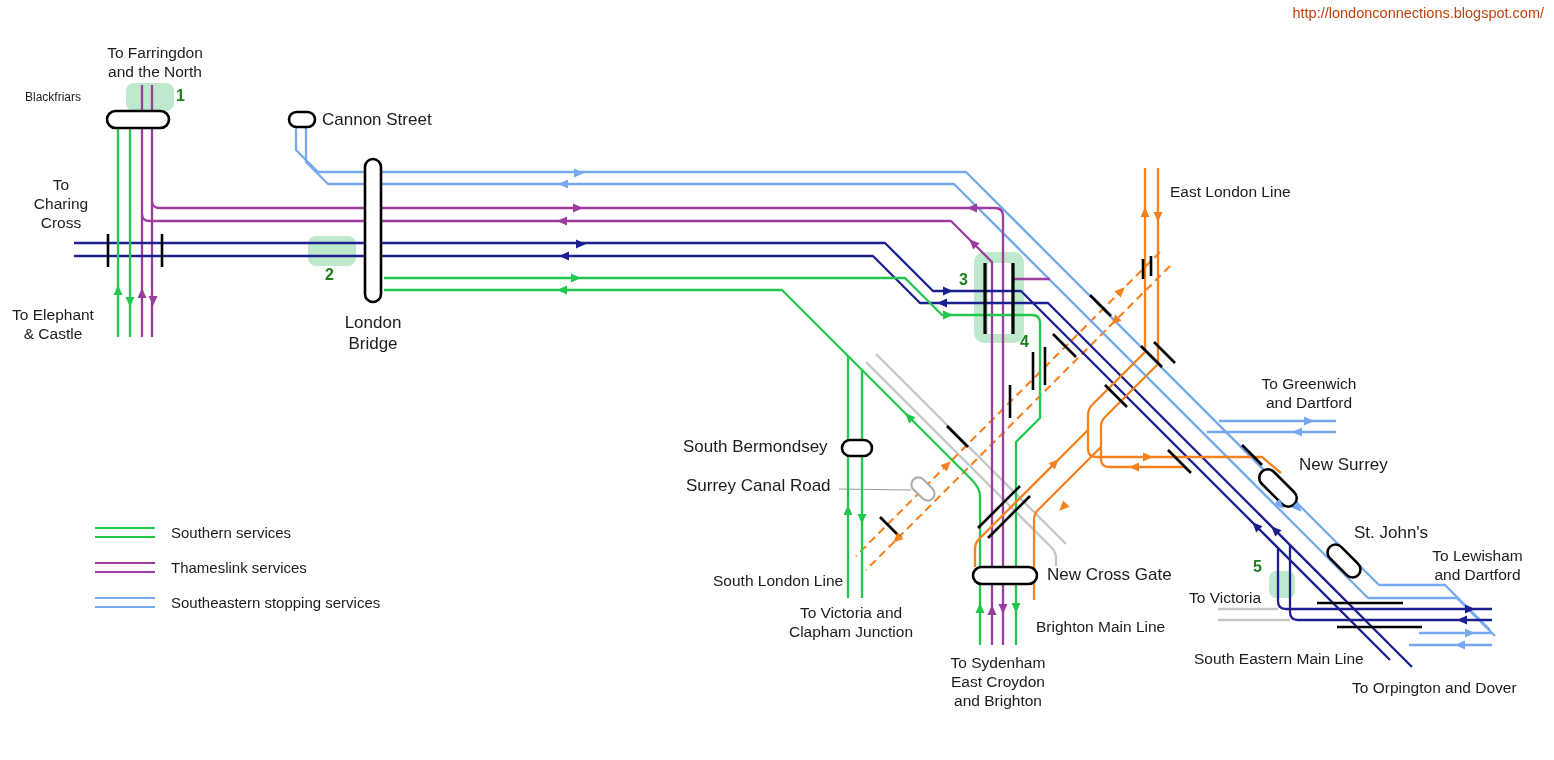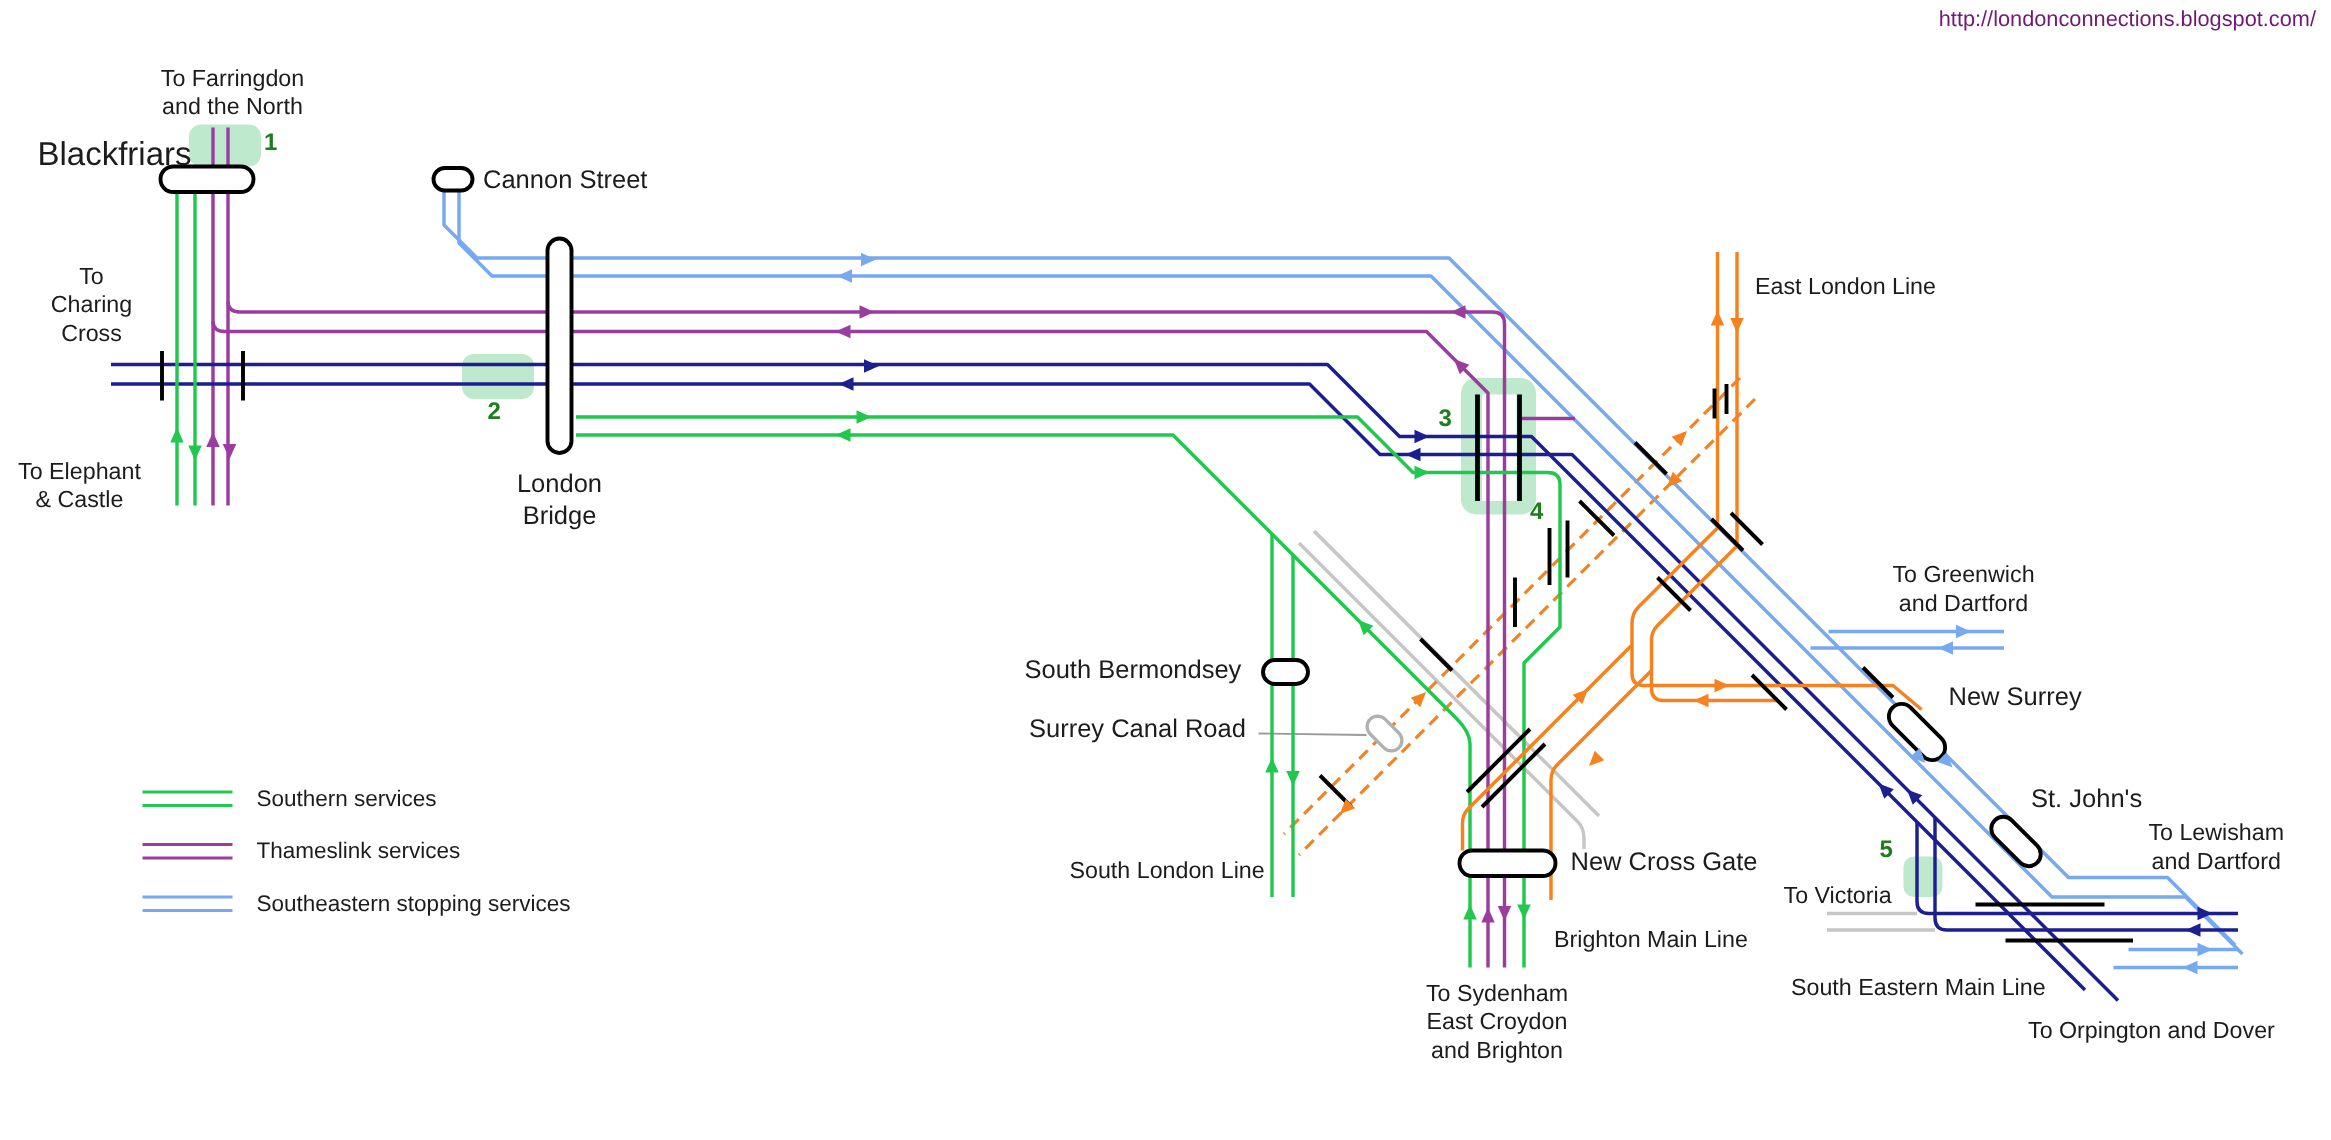--- a/index.html
+++ b/index.html
@@ -8,21 +8,21 @@
     --c-text:#1c1c1c; --c-stn:#000; --c-pstn:#b0b0b0;
   }
   html,body{margin:0;padding:0;background:#fff;}
   #canvas{position:relative;width:1554px;height:760px;background:#ffffff;overflow:hidden;
           font-family:"Liberation Sans", sans-serif;color:var(--c-text);}
   #map{position:absolute;left:0;top:0;}
   .lbl{position:absolute;white-space:pre-line;line-height:1.22;font-size:15.5px;color:var(--c-text);}
   .lbl.big{font-size:17px;}
   .lbl.c{text-align:center;}
   .num{position:absolute;font-size:16px;font-weight:600;color:var(--c-num);}
-  #url{position:absolute;top:5px;right:10px;font-size:14.5px;color:#701a75;}
+  #url{position:absolute;top:5px;right:10px;font-size:14.5px;color:#c2410c;}
   #legend{position:absolute;left:95px;top:515px;}
   .leg-row{display:flex;align-items:center;height:35px;}
   .leg-swatch{width:60px;height:7px;border-top:2.4px solid #000;border-bottom:2.4px solid #000;margin-right:16px;}
   .leg-label{font-size:15px;}
   svg .rail{fill:none;stroke-width:2.3;stroke-linejoin:round;stroke-linecap:butt;}
   svg .tl{stroke:var(--c-tl);} svg .so{stroke:var(--c-so);} svg .sf{stroke:var(--c-sf);}
   svg .st{stroke:var(--c-st);} svg .el{stroke:var(--c-el);} svg .gy{stroke:var(--c-grey);}
   svg .dash{stroke-dasharray:8 5;stroke-width:2.1;}
   svg .tick{stroke:#000;stroke-width:2.6;fill:none;}
   svg .bar{stroke:#000;stroke-width:3.2;fill:none;}
@@ -186,21 +186,21 @@
       <polygon class="a-el" points="-9,-4.5 -9,4.5 1,0" transform="translate(1112,324) rotate(135)"></polygon>
       <polygon class="a-el" points="-9,-4.5 -9,4.5 1,0" transform="translate(950,462) rotate(315)"></polygon>
       <polygon class="a-el" points="-9,-4.5 -9,4.5 1,0" transform="translate(894,542) rotate(135)"></polygon>
     </g>
   </svg>
 
   <div id="url">http://londonconnections.blogspot.com/</div>
 
   <div class="lbl c" style="left:75px;top:44px;width:160px;">To Farringdon
 and the North</div>
-  <div class="lbl big" style="left:25px;top:90px;font-size:22px;">Blackfriars</div>
+  <div class="lbl big" style="left:25px;top:90px;font-size:12px;">Blackfriars</div>
   <div class="lbl big" style="left:322px;top:110px;">Cannon Street</div>
   <div class="lbl c" style="left:21px;top:176px;width:80px;">To
 Charing
 Cross</div>
   <div class="lbl c" style="left:7px;top:306px;width:92px;">To Elephant
 &amp; Castle</div>
   <div class="lbl big c" style="left:333px;top:313px;width:80px;">London
 Bridge</div>
 
   <div class="lbl" style="left:1170px;top:183px;">East London Line</div>
@@ -208,20 +208,22 @@
 and Dartford</div>
   <div class="lbl big" style="left:1299px;top:455px;">New Surrey</div>
   <div class="lbl big" style="left:1354px;top:523px;">St. John's</div>
   <div class="lbl c" style="left:1425px;top:547px;width:105px;">To Lewisham
 and Dartford</div>
   <div class="lbl" style="left:1189px;top:589px;">To Victoria</div>
 
   <div class="lbl big" style="left:683px;top:437px;">South Bermondsey</div>
   <div class="lbl big" style="left:686px;top:476px;">Surrey Canal Road</div>
   <div class="lbl" style="left:713px;top:572px;">South London Line</div>
+  <div class="lbl c" style="left:771px;top:604px;width:160px;">To Victoria and
+Clapham Junction</div>
 
   <div class="lbl big" style="left:1047px;top:565px;">New Cross Gate</div>
   <div class="lbl" style="left:1036px;top:618px;">Brighton Main Line</div>
   <div class="lbl c" style="left:937px;top:654px;width:122px;">To Sydenham
 East Croydon
 and Brighton</div>
   <div class="lbl" style="left:1194px;top:650px;">South Eastern Main Line</div>
   <div class="lbl" style="left:1352px;top:679px;">To Orpington and Dover</div>
 
   <div class="num" style="left:176px;top:87px;">1</div>

